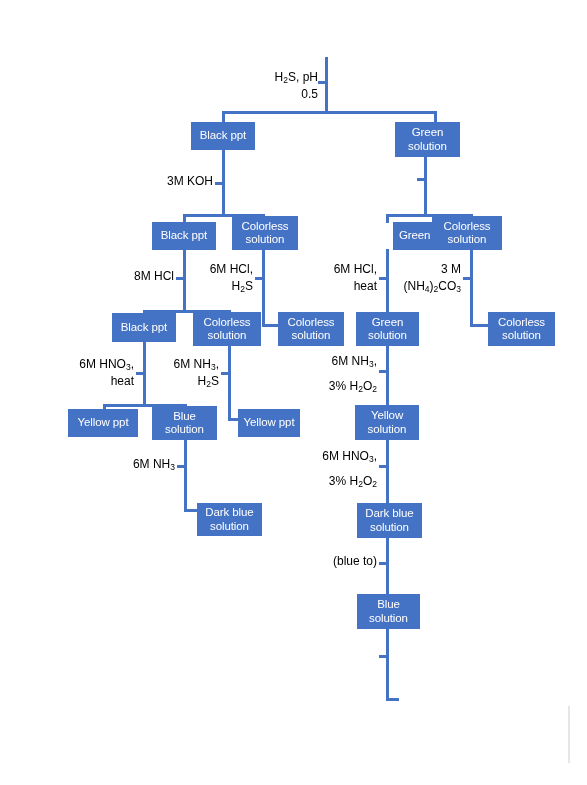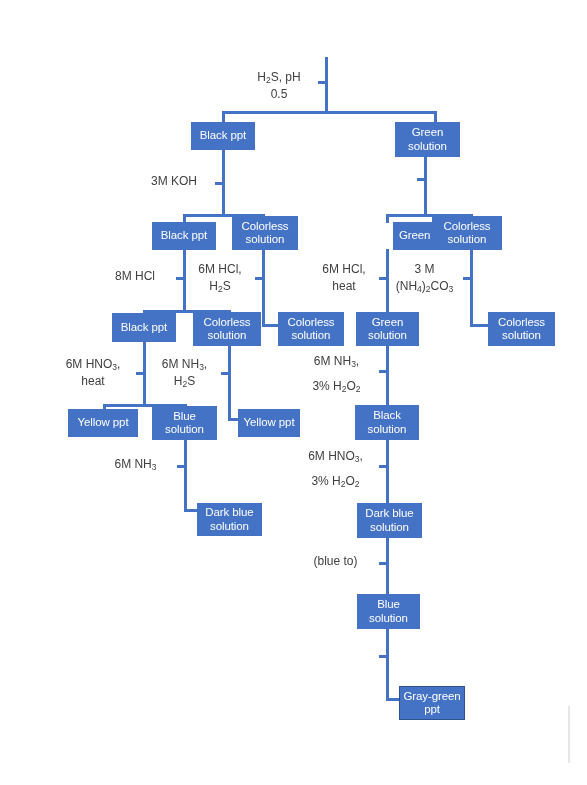--- a/index.html
+++ b/index.html
@@ -31,24 +31,24 @@
   
   .vline{position:absolute;width:3px;background:#4472C4;}
   .hline{position:absolute;height:3px;background:#4472C4;}
 
   
   .tick{position:absolute;height:3px;width:7px;background:#4472C4;}
 
   
   .elabel{
     position:absolute;
-    color:#404040;
+    color:#000000;
     font-size:12px;
     line-height:16.5px;
-    text-align:center;
+    text-align:right;
     white-space:pre-line;
     box-sizing:border-box;
   }
   sub{font-size:8.5px;line-height:0;vertical-align:-0.25em;}
 
   
   .scrollbar-artifact{
     position:absolute;right:17px;top:706px;width:2px;height:57px;
     background:#E6E6E6;
   }
@@ -169,24 +169,23 @@
   <div class="node" style="left:356px;top:312px;width:63px;height:34px;">Green solution</div>
 
   <div class="node" style="left:488px;top:312px;width:67px;height:34px;">Colorless solution</div>
 
   <div class="node" style="left:68px;top:409px;width:70px;height:28px;">Yellow ppt</div>
 
   <div class="node" style="left:152px;top:406px;width:65px;height:34px;">Blue solution</div>
 
   <div class="node" style="left:238px;top:409px;width:62px;height:28px;">Yellow ppt</div>
 
-  <div class="node" style="left:355px;top:405px;width:64px;height:35px;">Black solution</div>
+  <div class="node" style="left:355px;top:405px;width:64px;height:35px;">Yellow solution</div>
 
   <div class="node" style="left:197px;top:503px;width:65px;height:33px;">Dark blue solution</div>
 
   <div class="node" style="left:357px;top:503px;width:65px;height:35px;">Dark blue solution</div>
 
   <div class="node" style="left:357px;top:594px;width:63px;height:35px;">Blue solution</div>
 
-  <div class="node selected" style="left:399px;top:686px;width:66px;height:34px;">Gray-green ppt</div>
 
   <div class="scrollbar-artifact"></div>
 </div>
 
 </body></html>

